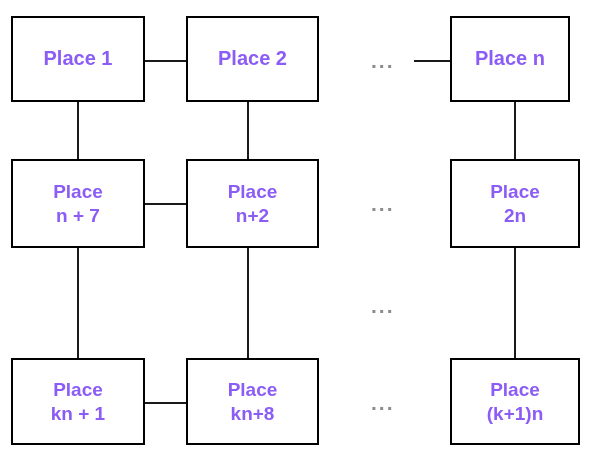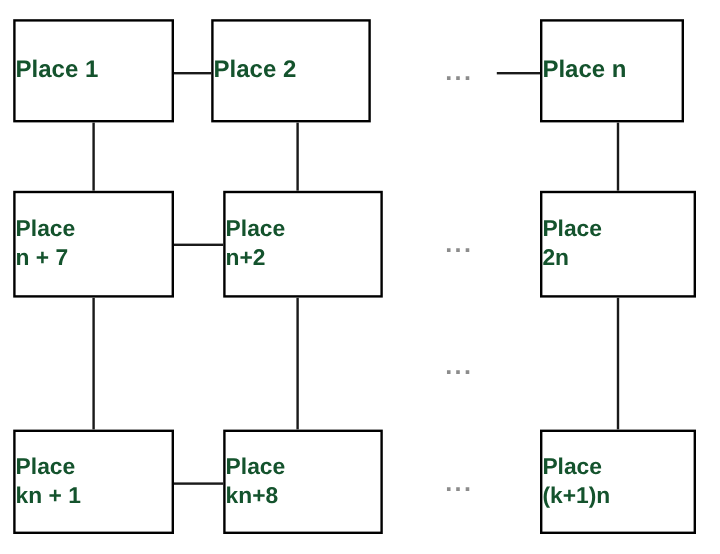--- a/index.html
+++ b/index.html
@@ -17,23 +17,23 @@
     background: #ffffff;
     overflow: hidden;
   }
   .node {
     position: absolute;
     box-sizing: border-box;
     border: 2px solid #000000;
     background: #ffffff;
     display: flex;
     flex-direction: column;
-    align-items: flex-start;
+    align-items: center;
     justify-content: center;
-    color: #14532d;
+    color: #8b5cf6;
     font-weight: bold;
     font-size: 19px;
     line-height: 1.26;
     text-align: center;
     z-index: 3;
   }
   .node .l1, .node .l2 {
     display: block;
     white-space: pre;
   }
@@ -80,21 +80,21 @@
   <div class="connector v" style="left:77px;top:102px;height:57px;"></div>
   <div class="connector v" style="left:247px;top:102px;height:57px;"></div>
   <div class="connector v" style="left:514px;top:102px;height:57px;"></div>
   <div class="connector v" style="left:77px;top:248px;height:110px;"></div>
   <div class="connector v" style="left:247px;top:248px;height:110px;"></div>
   <div class="connector v" style="left:514px;top:248px;height:110px;"></div>
 
   <div class="node single" style="left:11px;top:16px;width:134px;height:86px;">
     <span class="l1">Place 1</span>
   </div>
-  <div class="node single" style="left:176px;top:16px;width:133px;height:86px;">
+  <div class="node single" style="left:186px;top:16px;width:133px;height:86px;">
     <span class="l1">Place 2</span>
   </div>
   <div class="node single" style="left:450px;top:16px;width:120px;height:86px;">
     <span class="l1">Place n</span>
   </div>
 
   <div class="node" style="left:11px;top:159px;width:134px;height:89px;">
     <span class="l1">Place</span>
     <span class="l2">n + 7</span>
   </div>

